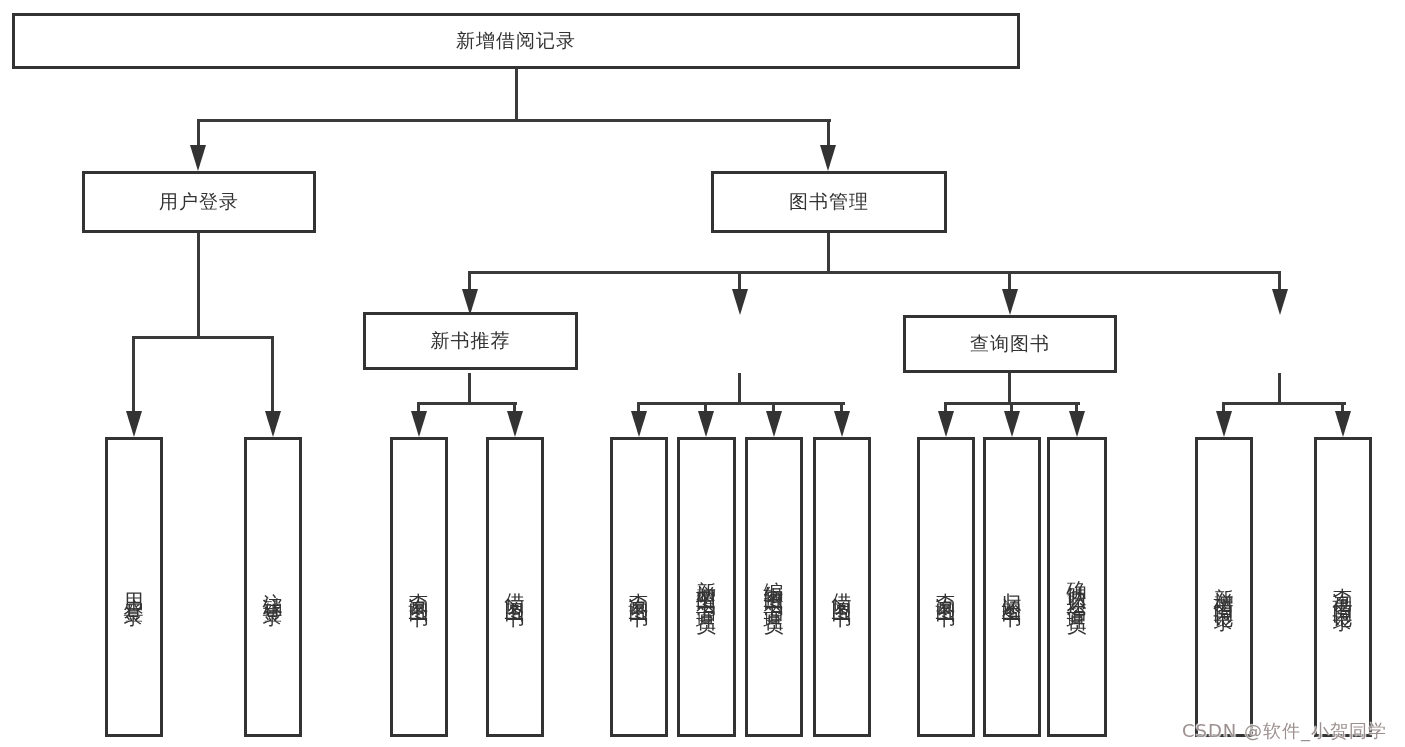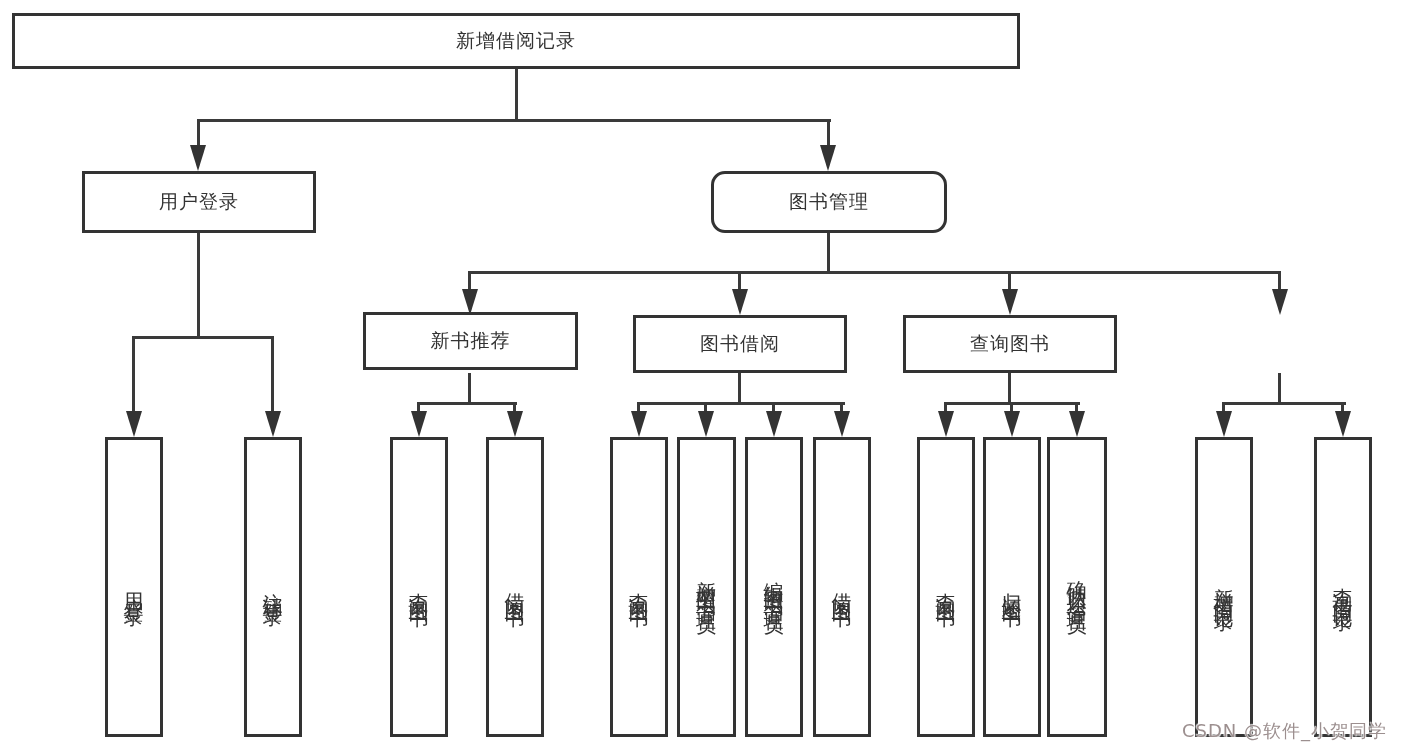--- a/index.html
+++ b/index.html
@@ -70,21 +70,21 @@
   <div class="vl" style="left:515px;top:69px;height:51px;"></div>
   <div class="hl" style="left:197px;top:119px;width:634px;"></div>
   <div class="vl" style="left:197px;top:119px;height:28px;"></div>
   <div class="ah" style="left:190px;top:145px;"></div>
   <div class="vl" style="left:827px;top:119px;height:28px;"></div>
   <div class="ah" style="left:820px;top:145px;"></div>
 
   <div class="box" style="left:82px;top:171px;width:228px;height:56px;">
     <span>用户登录</span>
   </div>
-  <div class="box" style="left:711px;top:171px;width:230px;height:56px;border-radius:14px;">
+  <div class="box" style="left:711px;top:171px;width:230px;height:56px;">
     <span>图书管理</span>
   </div>
 
   <div class="vl" style="left:197px;top:233px;height:104px;"></div>
   <div class="hl" style="left:132px;top:336px;width:142px;"></div>
   <div class="vl" style="left:132px;top:336px;height:75px;"></div>
   <div class="ah" style="left:126px;top:411px;"></div>
   <div class="vl" style="left:271px;top:336px;height:75px;"></div>
   <div class="ah" style="left:265px;top:411px;"></div>
 
@@ -94,23 +94,20 @@
   <div class="ah" style="left:462px;top:289px;"></div>
   <div class="vl" style="left:738px;top:271px;height:20px;"></div>
   <div class="ah" style="left:732px;top:289px;"></div>
   <div class="vl" style="left:1008px;top:271px;height:20px;"></div>
   <div class="ah" style="left:1002px;top:289px;"></div>
   <div class="vl" style="left:1278px;top:271px;height:20px;"></div>
   <div class="ah" style="left:1272px;top:289px;"></div>
 
   <div class="box" style="left:363px;top:312px;width:209px;height:52px;">
     <span>新书推荐</span>
-  </div>
-  <div class="box" style="left:633px;top:315px;width:208px;height:52px;">
-    <span>图书借阅</span>
   </div>
   <div class="box" style="left:903px;top:315px;width:208px;height:52px;">
     <span>查询图书</span>
   </div>
 
   <div class="vl" style="left:468px;top:373px;height:31px;"></div>
   <div class="hl" style="left:417px;top:402px;width:100px;"></div>
   <div class="vl" style="left:417px;top:402px;height:10px;"></div>
   <div class="ah" style="left:411px;top:411px;"></div>
   <div class="vl" style="left:513px;top:402px;height:10px;"></div>

